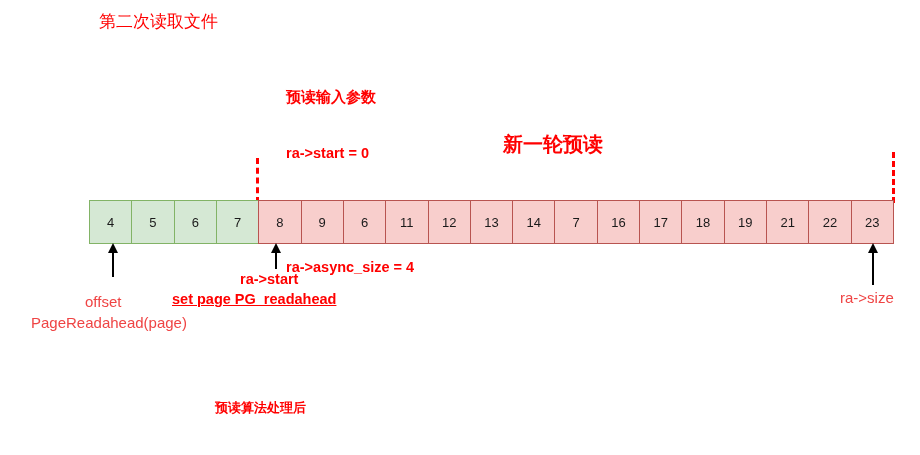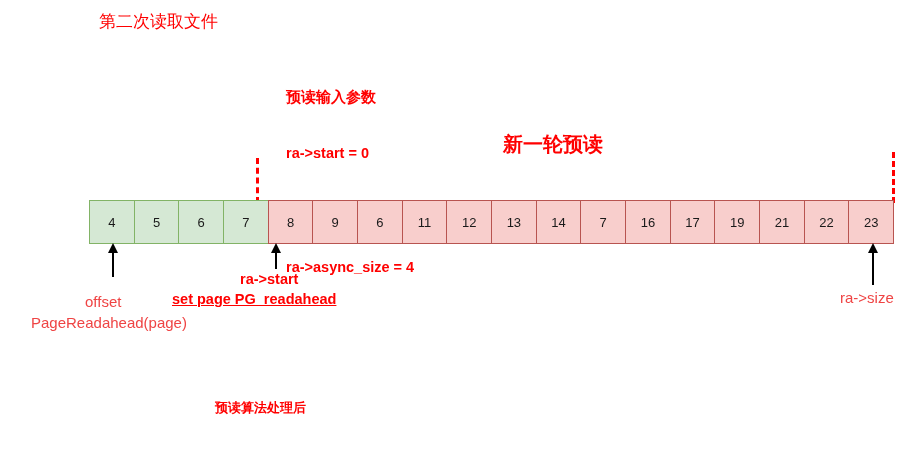--- a/index.html
+++ b/index.html
@@ -159,20 +159,21 @@
     <div class="cell pink">8</div>
     <div class="cell pink">9</div>
     <div class="cell pink">6</div>
     <div class="cell pink">11</div>
     <div class="cell pink">12</div>
     <div class="cell pink">13</div>
     <div class="cell pink">14</div>
     <div class="cell pink">7</div>
     <div class="cell pink">16</div>
     <div class="cell pink">17</div>
+    <div class="cell pink">18</div>
     <div class="cell pink">19</div>
     <div class="cell pink">21</div>
     <div class="cell pink">22</div>
     <div class="cell pink last">23</div>
   </div>
 
 <div class="abs arrow-up" id="arrow-offset">
   <div class="head"></div>
   <div class="shaft"></div>
 </div>

